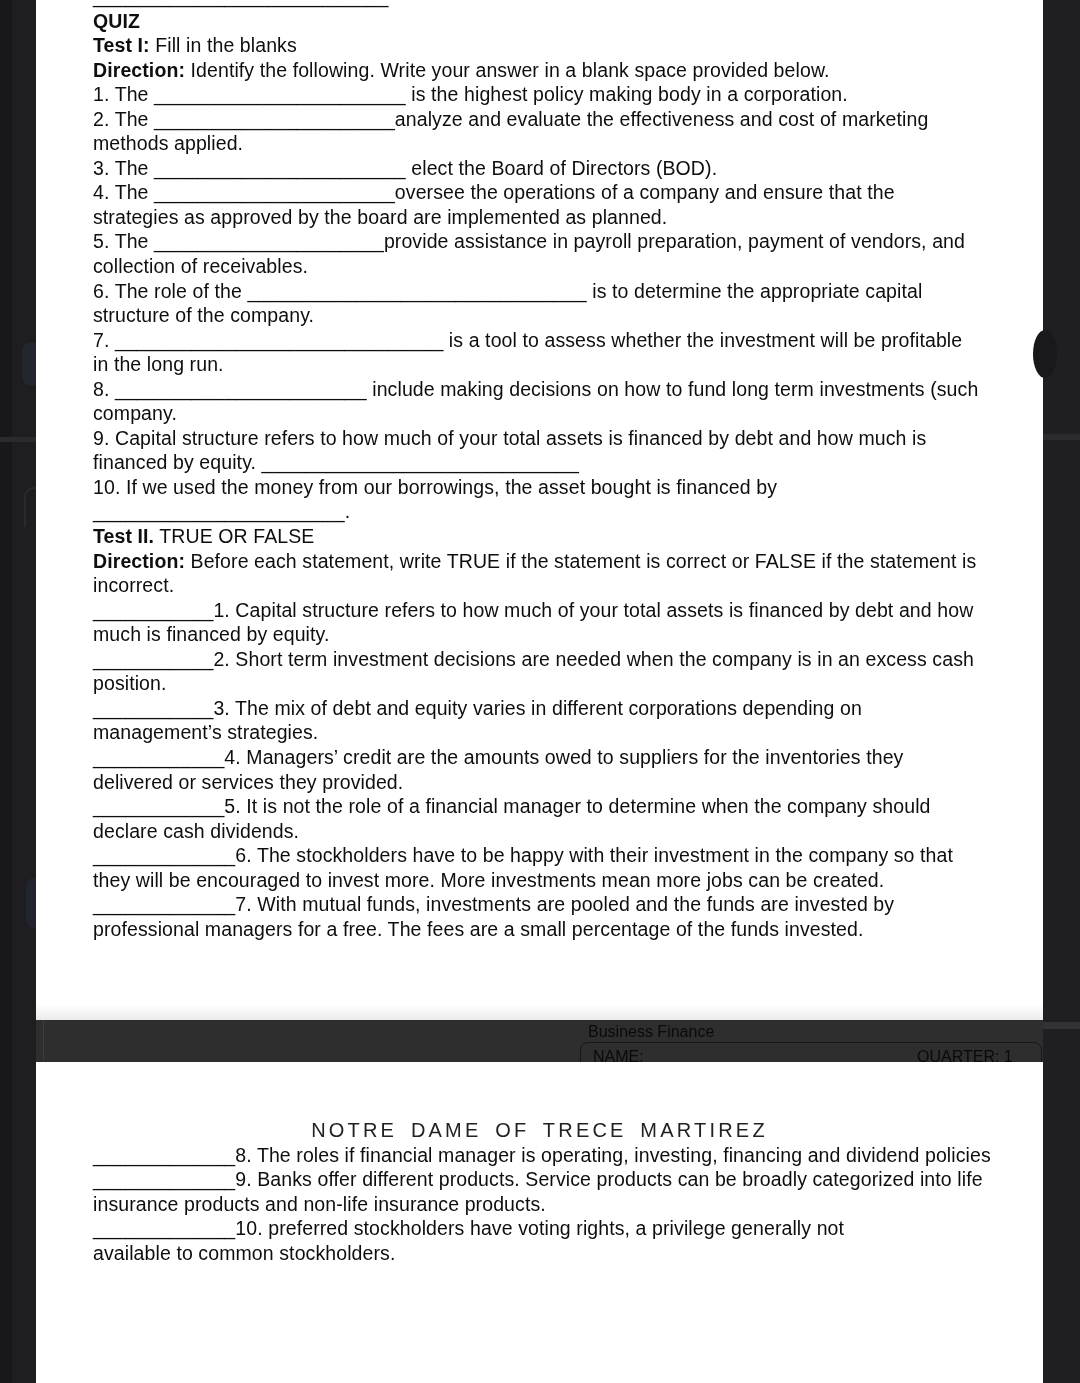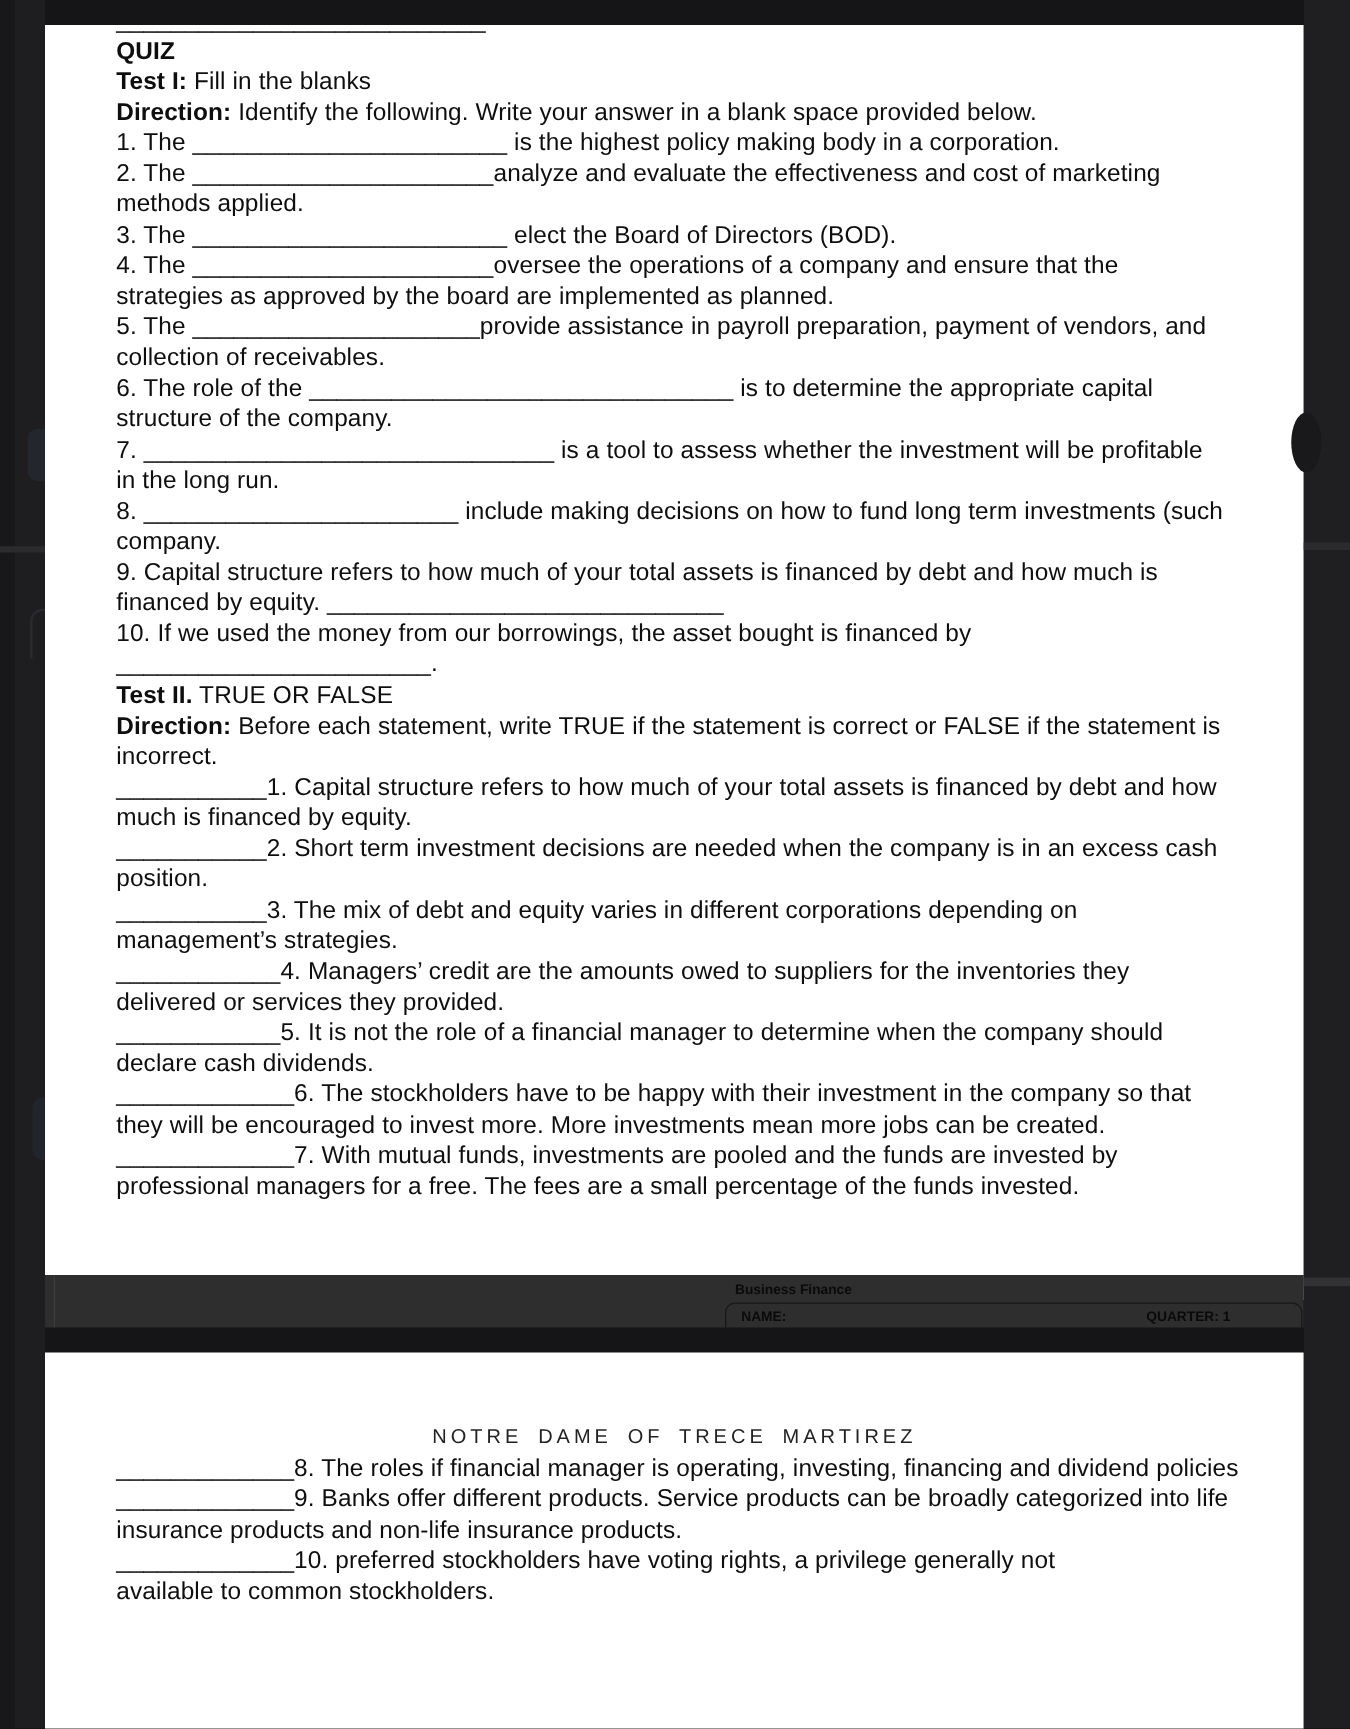--- a/index.html
+++ b/index.html
@@ -19,55 +19,55 @@
   .a1 { top:343px; left:22px; width:14px; height:42px; background:#23262c; border-radius:8px 0 0 8px; }
   .a2 { top:437px; left:0;   width:36px; height:5px;  background:#2b2b2d; }
   .a3 { top:487px; left:24px; width:12px; height:38px; border:2px solid #2a2a2e;
         border-right:none; border-bottom:none; border-top-left-radius:10px; }
   .a4 { top:878px; left:26px; width:10px; height:50px; background:#22252d; border-radius:8px 0 0 8px; }
   .b1 { top:330px; left:-10px; width:24px; height:48px; background:#19191b; border-radius:50%; }
   .b2 { top:434px; left:0; width:37px; height:6px; background:#2b2b2d; }
   .b3 { top:1022px; left:0; width:37px; height:7px; background:#323235; }
 
   
-  .page { position:absolute; left:36px; width:1007px; background:#ffffff; overflow:hidden;margin-top:20px; }
+  .page { position:absolute; left:36px; width:1007px; background:#ffffff; overflow:hidden; }
   .page1 { top:0; height:1020px; }
   .page1::after {
     content:""; position:absolute; bottom:0; left:0; right:0; height:16px;
     background:linear-gradient(rgba(255,255,255,0), #ebebeb);
   }
   .page3 { top:1062px; height:321px; }
 
   .lines { margin-left:57px; width:920px; }
   .page1 .lines { margin-top:-16px; }
   .tline {
     white-space:pre; font-size:19.5px; line-height:24.55px; height:24.55px;
     color:#0e0e0e; letter-spacing:0.1px;
   }
   .tline b { font-weight:bold; }
 
   .school {
     margin-top:56px; height:24.55px; line-height:24.55px; text-align:center;
-    font-size:16px; letter-spacing:3.2px; word-spacing:5px; color:#222;
+    font-size:20px; letter-spacing:3.2px; word-spacing:5px; color:#222;
   }
 
   
   .dimstrip {
     position:absolute; left:36px; top:1020px; width:1007px; height:42px;
     background:#2e2e2e; overflow:hidden; color:#0a0a0a;
   }
   .edge-line { position:absolute; left:7px; top:0; width:1px; height:100%; background:#3c3c3c; }
   .hdr-left { position:absolute; left:12px; top:5px; width:470px; font-size:10.5px; font-weight:700; }
   .hdr-row1 { display:flex; justify-content:center; padding:0 26px 2px 6px;
               border-bottom:6px solid #be185d; height:12px; line-height:11px;margin-top:38px; }
   .hdr-box  { margin-top:1px; border:1px solid #171717; border-radius:8px;
               height:40px; padding:3px 8px 0 8px; position:relative; }
   .hdr-box .row2 { position:relative; margin-top:3px; height:13px; }
   .hdr-box .lesson { position:absolute; left:363px; top:0; }
-  .hdr-right { position:absolute; left:544px; top:6px; width:462px; font-size:11px; font-weight:700; }
+  .hdr-right { position:absolute; left:544px; top:6px; width:462px; font-size:16px; font-weight:400; }
   .bf-title { margin-left:8px; height:13px; line-height:12px; }
   .hdr-box2 { margin-top:3px; border:1px solid #171717; border-radius:8px;
               height:30px; padding:5px 12px 0 12px; position:relative; }
   .hdr-box2 .quarter { position:absolute; left:336px; top:5px; }
 </style>
 </head>
 <body>
 
 <div class="screen">
 

